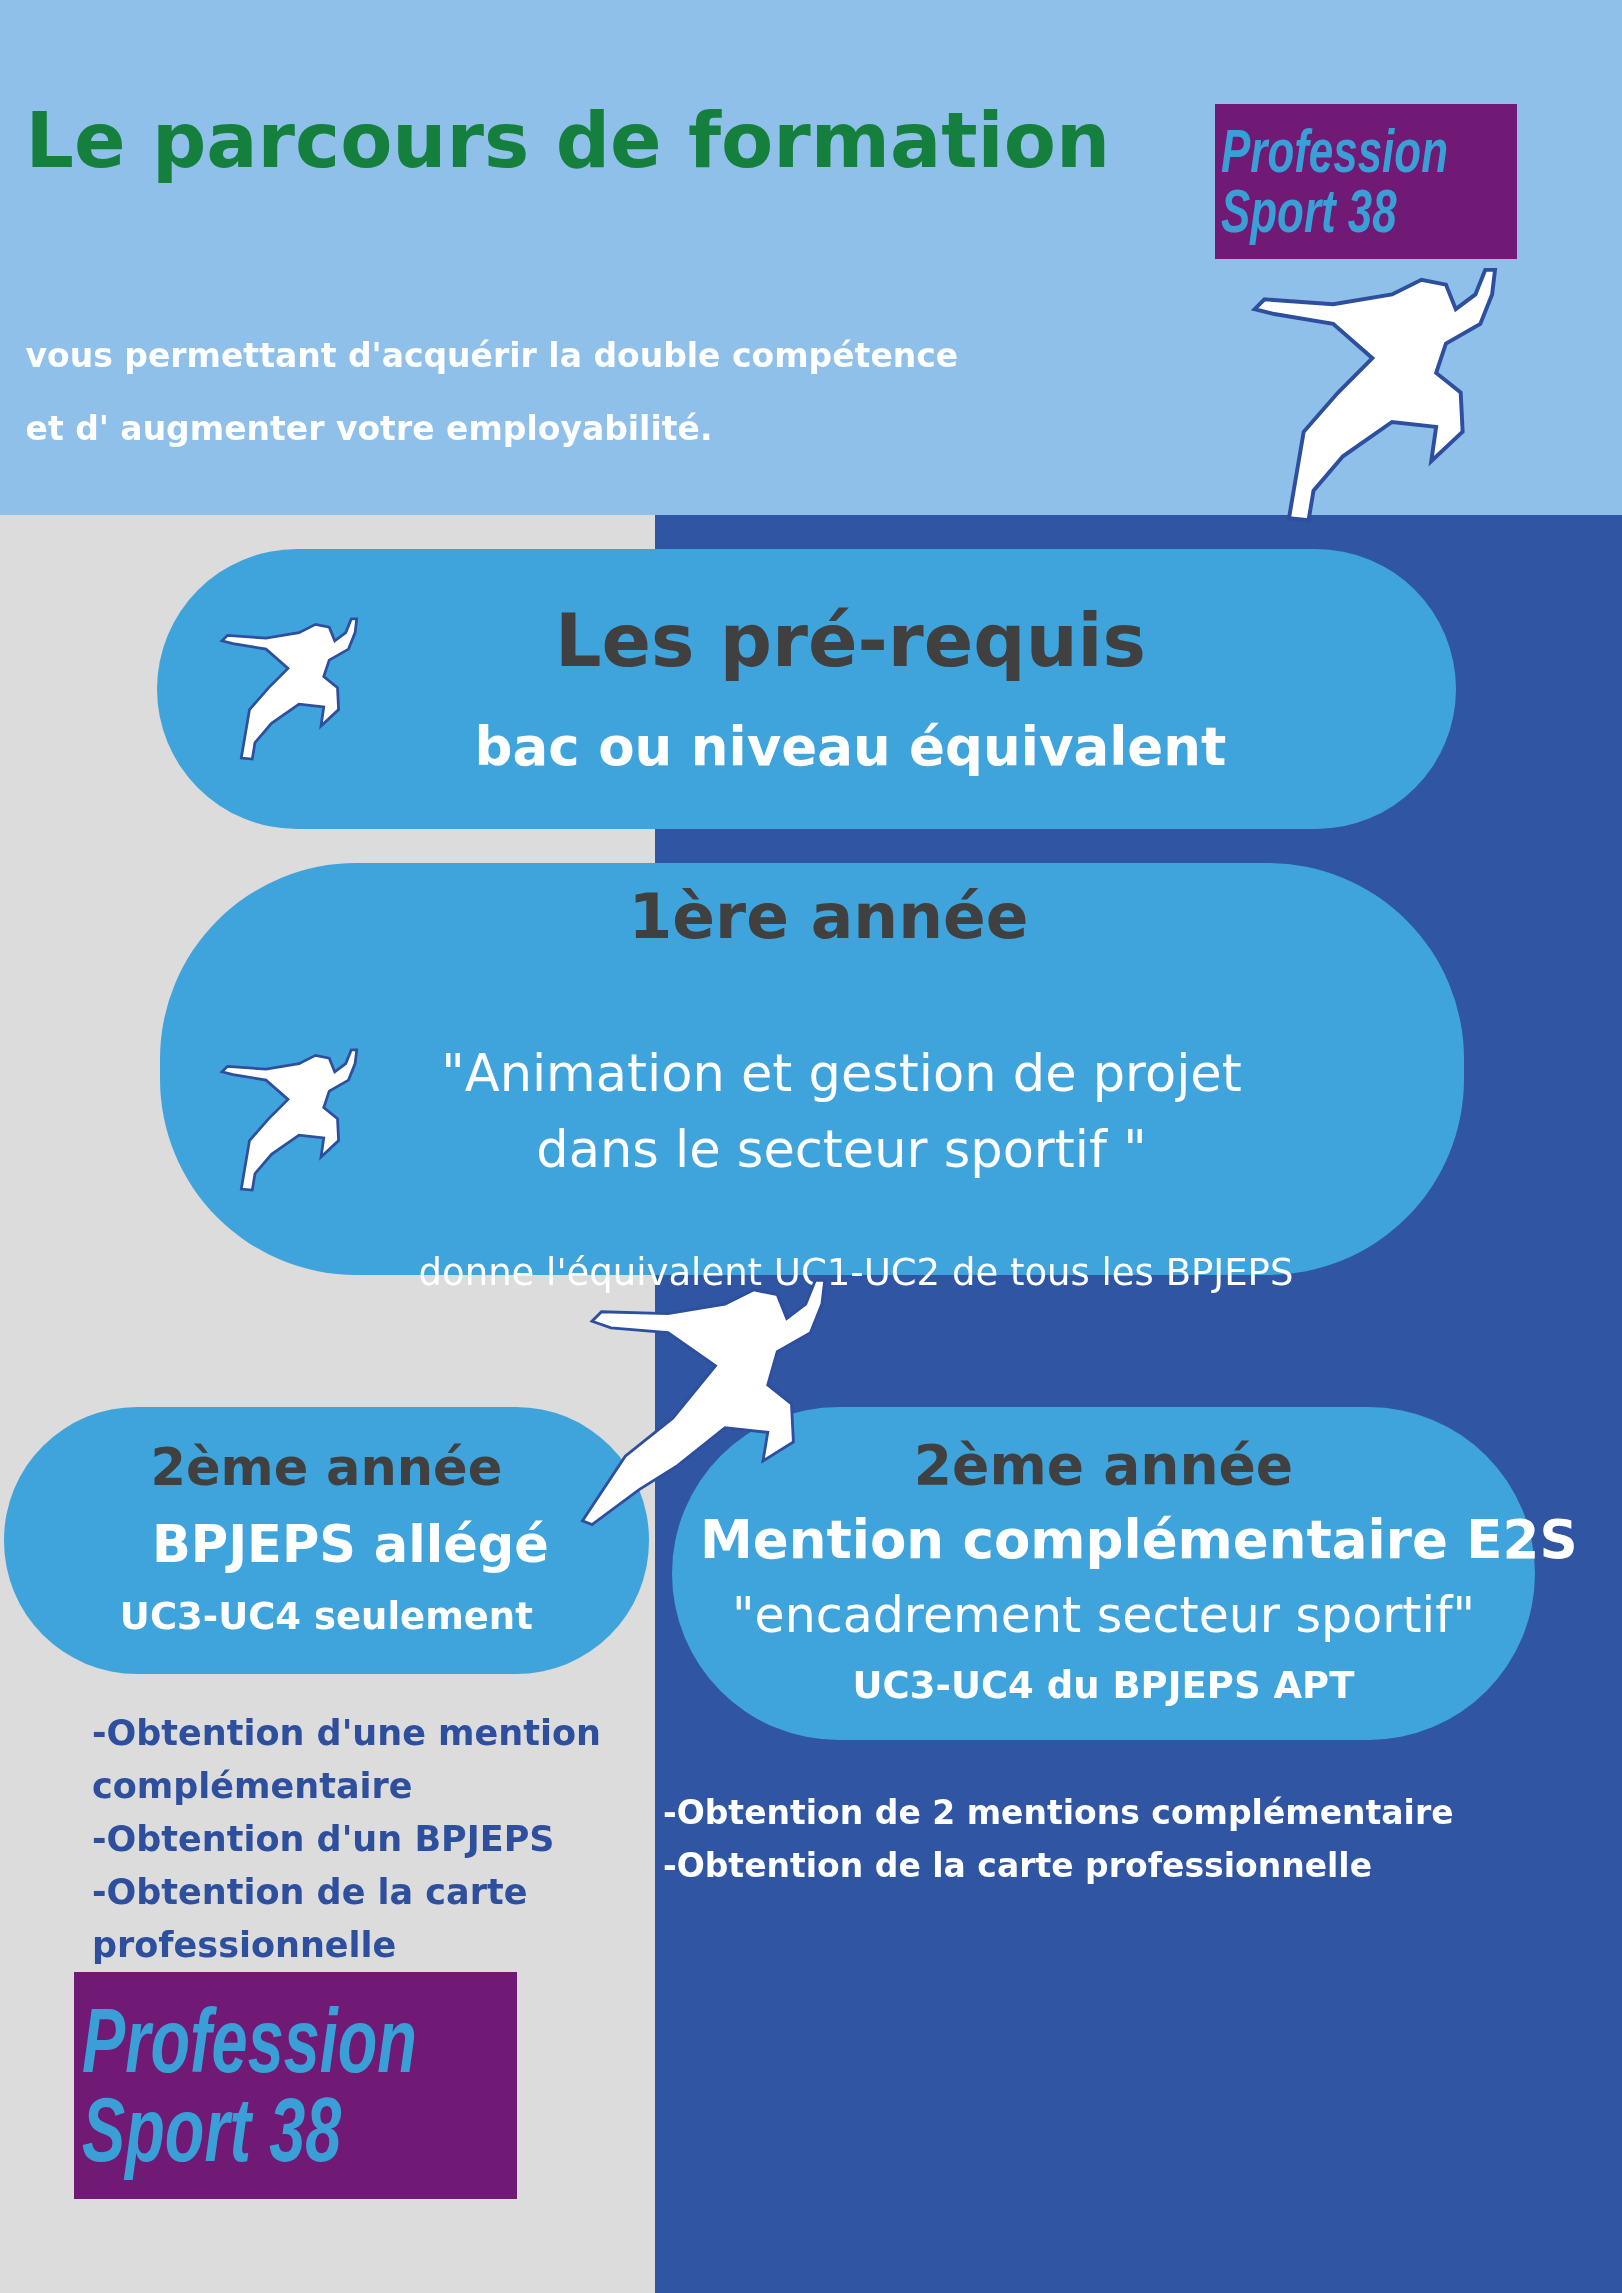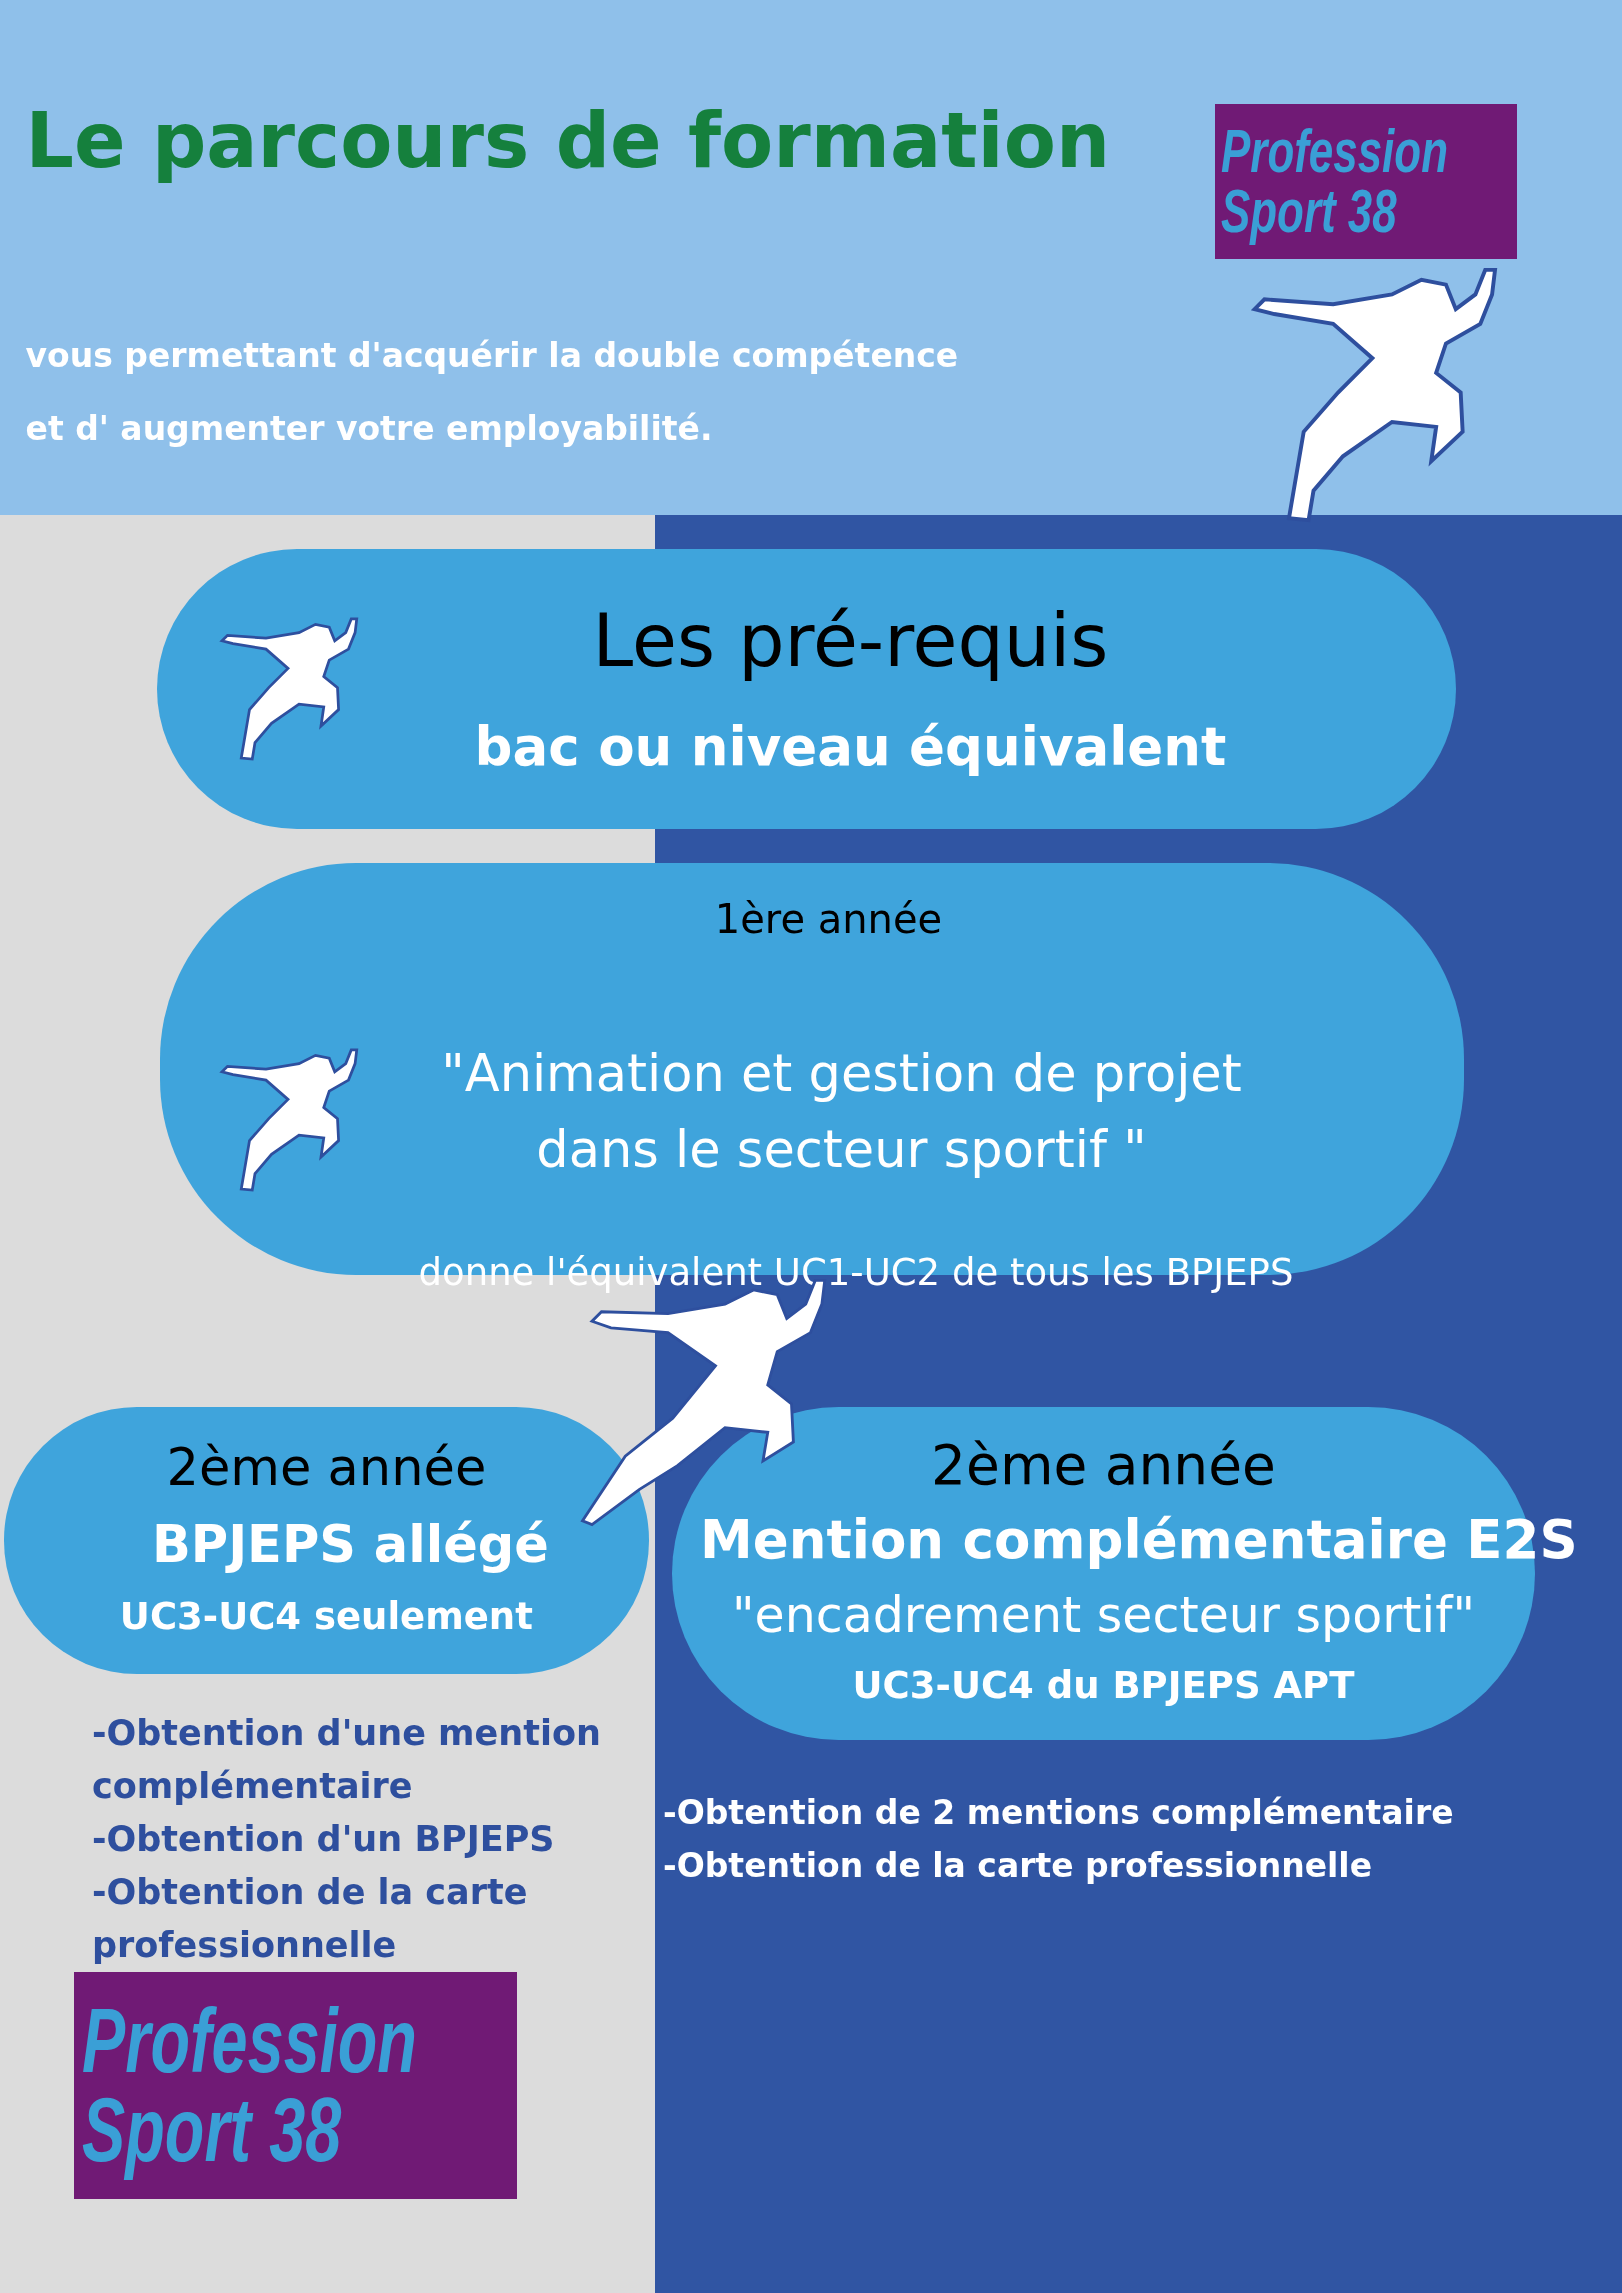--- a/index.html
+++ b/index.html
@@ -6,21 +6,21 @@
   body { width:1622px; height:2294px; position:relative; overflow:hidden; font-family:"DejaVu Sans", sans-serif; background:#dcdcdc; }
   .abs { position:absolute; }
   #left-bg { left:0; top:515px; width:655px; height:1779px; background:#dcdcdc; }
   #right-bg { left:655px; top:515px; width:967px; height:1779px; background:#3055a3; }
   #header { left:0; top:0; width:1622px; height:515px; background:#8fc0ea; }
   #title { left:25.5px; top:96px; font-size:76px; font-weight:bold; color:#15803d; letter-spacing:0px; white-space:nowrap; }
   #subtitle { left:25.5px; top:319px; font-size:33px; font-weight:bold; color:#ffffff; line-height:73px; white-space:nowrap; }
   .logo { background:#701a75; display:flex; align-items:center;font-style:italic; }
   .logo .txt { color:#3a9fd6; font-family:"Liberation Sans", sans-serif; font-weight:bold; line-height:0.98; transform:scaleX(0.72); transform-origin:left center; white-space:nowrap; }
   .pill { background:#3fa4dc; border-radius:147px; text-align:center; color:#fff; }
-  .dark { color:#000000; font-weight:normal; }
+  .dark { color:#404040; font-weight:bold; }
   .white-b { color:#fff; font-weight:bold; }
   .white-n { color:#fff; font-weight:normal; }
   .line { position:absolute; left:0; right:0; white-space:nowrap; }
   .runner { position:absolute; }
   .list { color:#2e4f9e; font-weight:bold; font-size:35px; line-height:53px; white-space:nowrap; }
   .list-w { color:#fff; font-weight:bold; font-size:33px; line-height:53px; white-space:nowrap; }
 </style>
 </head>
 <body>
 
@@ -62,21 +62,21 @@
 
 <div class="abs pill" style="left:157px; top:549px; width:1299px; height:280px;">
   <div class="line dark" style="top:49px; font-size:73px; padding-left:88px;">Les pré-requis</div>
   <div class="line white-b" style="top:167px; font-size:53px; padding-left:88px;">bac ou niveau équivalent</div>
 </div>
 <svg class="runner" style="left:211px; top:613px;" width="176" height="152" viewBox="0 0 320 265">
   <path d="M55 258 L70 170 L105 130 L140 95 L100 60 L40 50 L20 45 L30 35 L100 40 L160 30 L190 15 L215 20 L225 45 L245 30 L255 5 L265 5 L262 30 L250 60 L215 80 L205 110 L230 130 L232 170 L200 200 L205 165 L160 160 L110 195 L80 230 L75 260 Z" fill="#ffffff" stroke="#2e4f9e" stroke-width="5"></path>
 </svg>
 
 <div class="abs pill" style="left:160px; top:863px; width:1304px; height:412px; border-radius:196px;">
-  <div class="line dark" style="top:33px; font-size:40px; padding-left:33px;">1ère année</div>
+  <div class="line dark" style="top:17px; font-size:63px; padding-left:33px;">1ère année</div>
   <div class="line white-n" style="top:181px; font-size:51px; padding-left:59px;">"Animation et gestion de projet</div>
   <div class="line white-n" style="top:257px; font-size:51px; padding-left:59px;">dans le secteur sportif "</div>
   <div class="line white-n" style="top:352px; font-size:37px; padding-left:88px;margin-top:36px;">donne l'équivalent UC1-UC2 de tous les BPJEPS</div>
 </div>
 <svg class="runner" style="left:211px; top:1044px;" width="176" height="152" viewBox="0 0 320 265">
   <path d="M55 258 L70 170 L105 130 L140 95 L100 60 L40 50 L20 45 L30 35 L100 40 L160 30 L190 15 L215 20 L225 45 L245 30 L255 5 L265 5 L262 30 L250 60 L215 80 L205 110 L230 130 L232 170 L200 200 L205 165 L160 160 L110 195 L80 230 L75 260 Z" fill="#ffffff" stroke="#2e4f9e" stroke-width="5"></path>
 </svg>
 
 <div class="abs pill" style="left:3.9px; top:1407px; width:645px; height:267px; border-radius:133px;">
   <div class="line dark" style="top:31px; font-size:51px;">2ème année</div>

